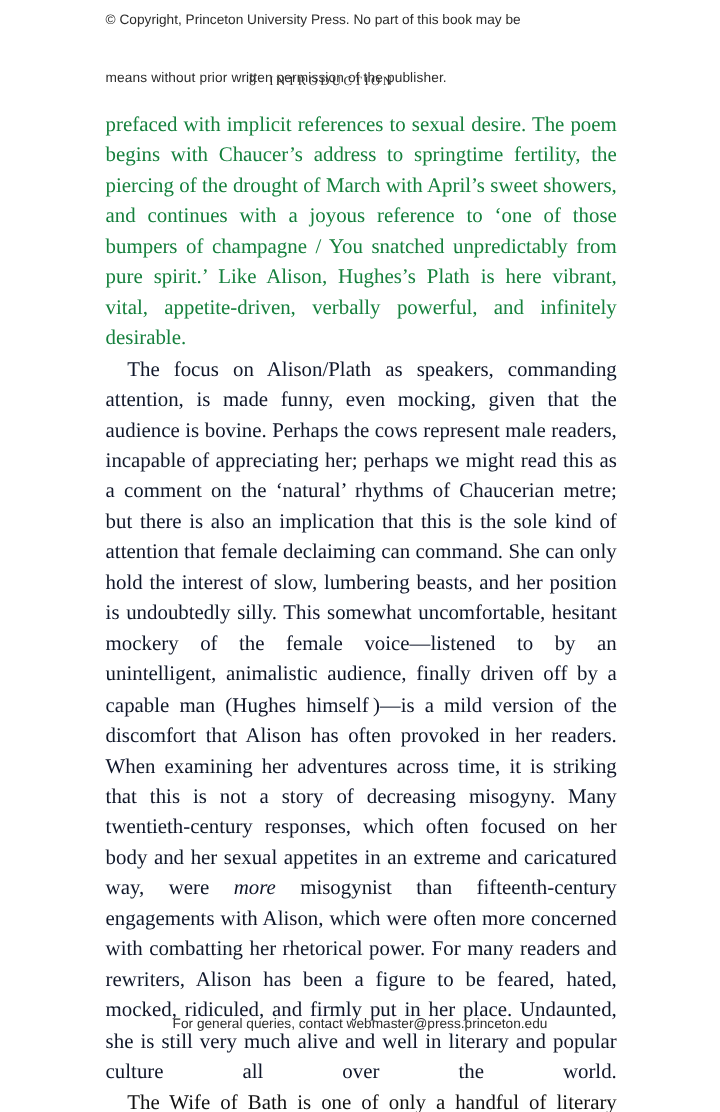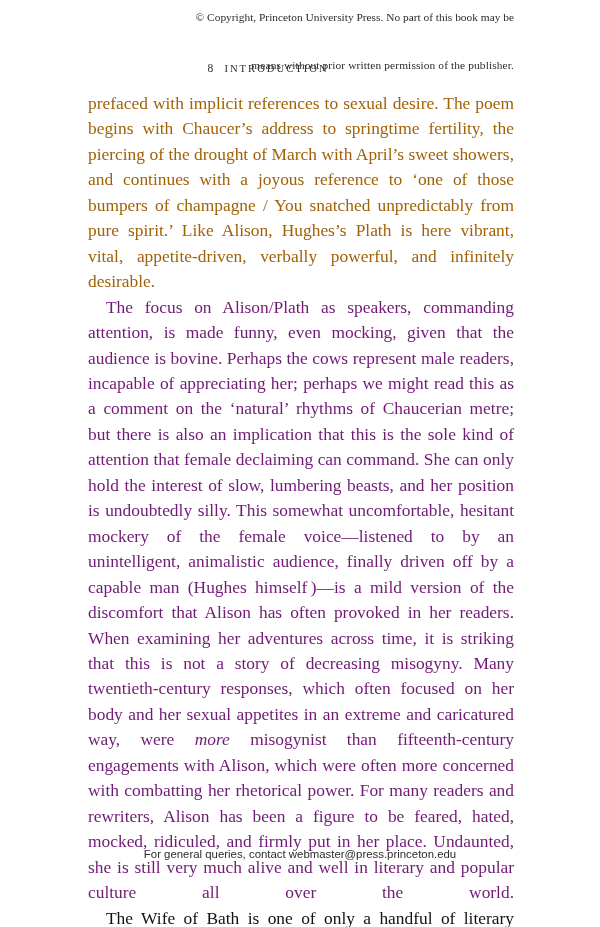--- a/index.html
+++ b/index.html
@@ -15,25 +15,25 @@
     color: #1a1a1a;
     overflow: hidden;
   }
 
   
   .copyright-block {
     position: absolute;
     top: 9px;
     left: 88px;
     width: 426px;
-    font-family: Liberation Serif, serif;
+    font-family: Liberation Sans, sans-serif;
     font-size: 11.4px;
     line-height: 16.6px;
     color: #2b2b2b;
-    text-align: right;
+    text-align: left;
   }
   .copyright-line {
     display: block;
     white-space: nowrap;
   }
   .copyright-line.l3 { letter-spacing: 0.01em; margin-top: 31px; }
 
   
   .running-head {
     position: absolute;
@@ -102,25 +102,25 @@
   <span class="copyright-line l1">© Copyright, Princeton University Press. No part of this book may be</span>
   <span class="copyright-line l3">means without prior written permission of the publisher.</span>
 </div>
 
 <div class="running-head">
   <span class="folio">8</span><span class="rh-sep"></span><span class="rh-title">INTRODUCTION</span>
 </div>
 
 <div class="page-body">
 
-  <p class="body-par force-justify" style="color: #a16207;">
+  <p class="body-par force-justify" style="color: #15803d;">
     <span>prefaced with implicit references to sexual desire. The poem begins with Chaucer’s address to springtime fertility, the piercing of the drought of March with April’s sweet showers, and continues with a joyous reference to ‘one of those bumpers of champagne / You snatched unpredictably from pure spirit.’ Like Alison, Hughes’s Plath is here vibrant, vital, appetite-driven, verbally powerful, and infinitely desirable.</span>
   </p>
 
-  <p class="body-par indented force-justify" style="color: #701a75;">
+  <p class="body-par indented force-justify" style="color: #0f172a;">
     <span>The focus on Alison/Plath as speakers, commanding attention, is made funny, even mocking, given that the audience is bovine. Perhaps the cows represent male readers, incapable of appreciating her; perhaps we might read this as a comment on the ‘natural’ rhythms of Chaucerian metre; but there is also an implication that this is the sole kind of attention that female declaiming can command. She can only hold the interest of slow, lumbering beasts, and her position is undoubtedly silly. This somewhat uncomfortable, hesitant mockery of the female voice—listened to by an unintelligent, animalistic audience, finally driven off by a capable man (Hughes himself )—is a mild version of the discomfort that Alison has often provoked in her readers. When examining her adventures across time, it is striking that this is not a story of decreasing misogyny. Many twentieth-century responses, which often focused on her body and her sexual appetites in an extreme and caricatured way, were </span><em>more</em><span> misogynist than fifteenth-century engagements with Alison, which were often more concerned with combatting her rhetorical power. For many readers and rewriters, Alison has been a figure to be feared, hated, mocked, ridiculed, and firmly put in her place. Undaunted, she is still very much alive and well in literary and popular culture all over the world.</span>
   </p>
 
   <p class="body-par indented" style="color: rgb(17, 17, 17);">
     <span>The Wife of Bath is one of only a handful of literary characters—others include Odysseus, Dido, Penelope, and King Arthur—whose life has continued far beyond their earli-</span>
   </p>
 
 </div>
 
 <div class="page-footer">

